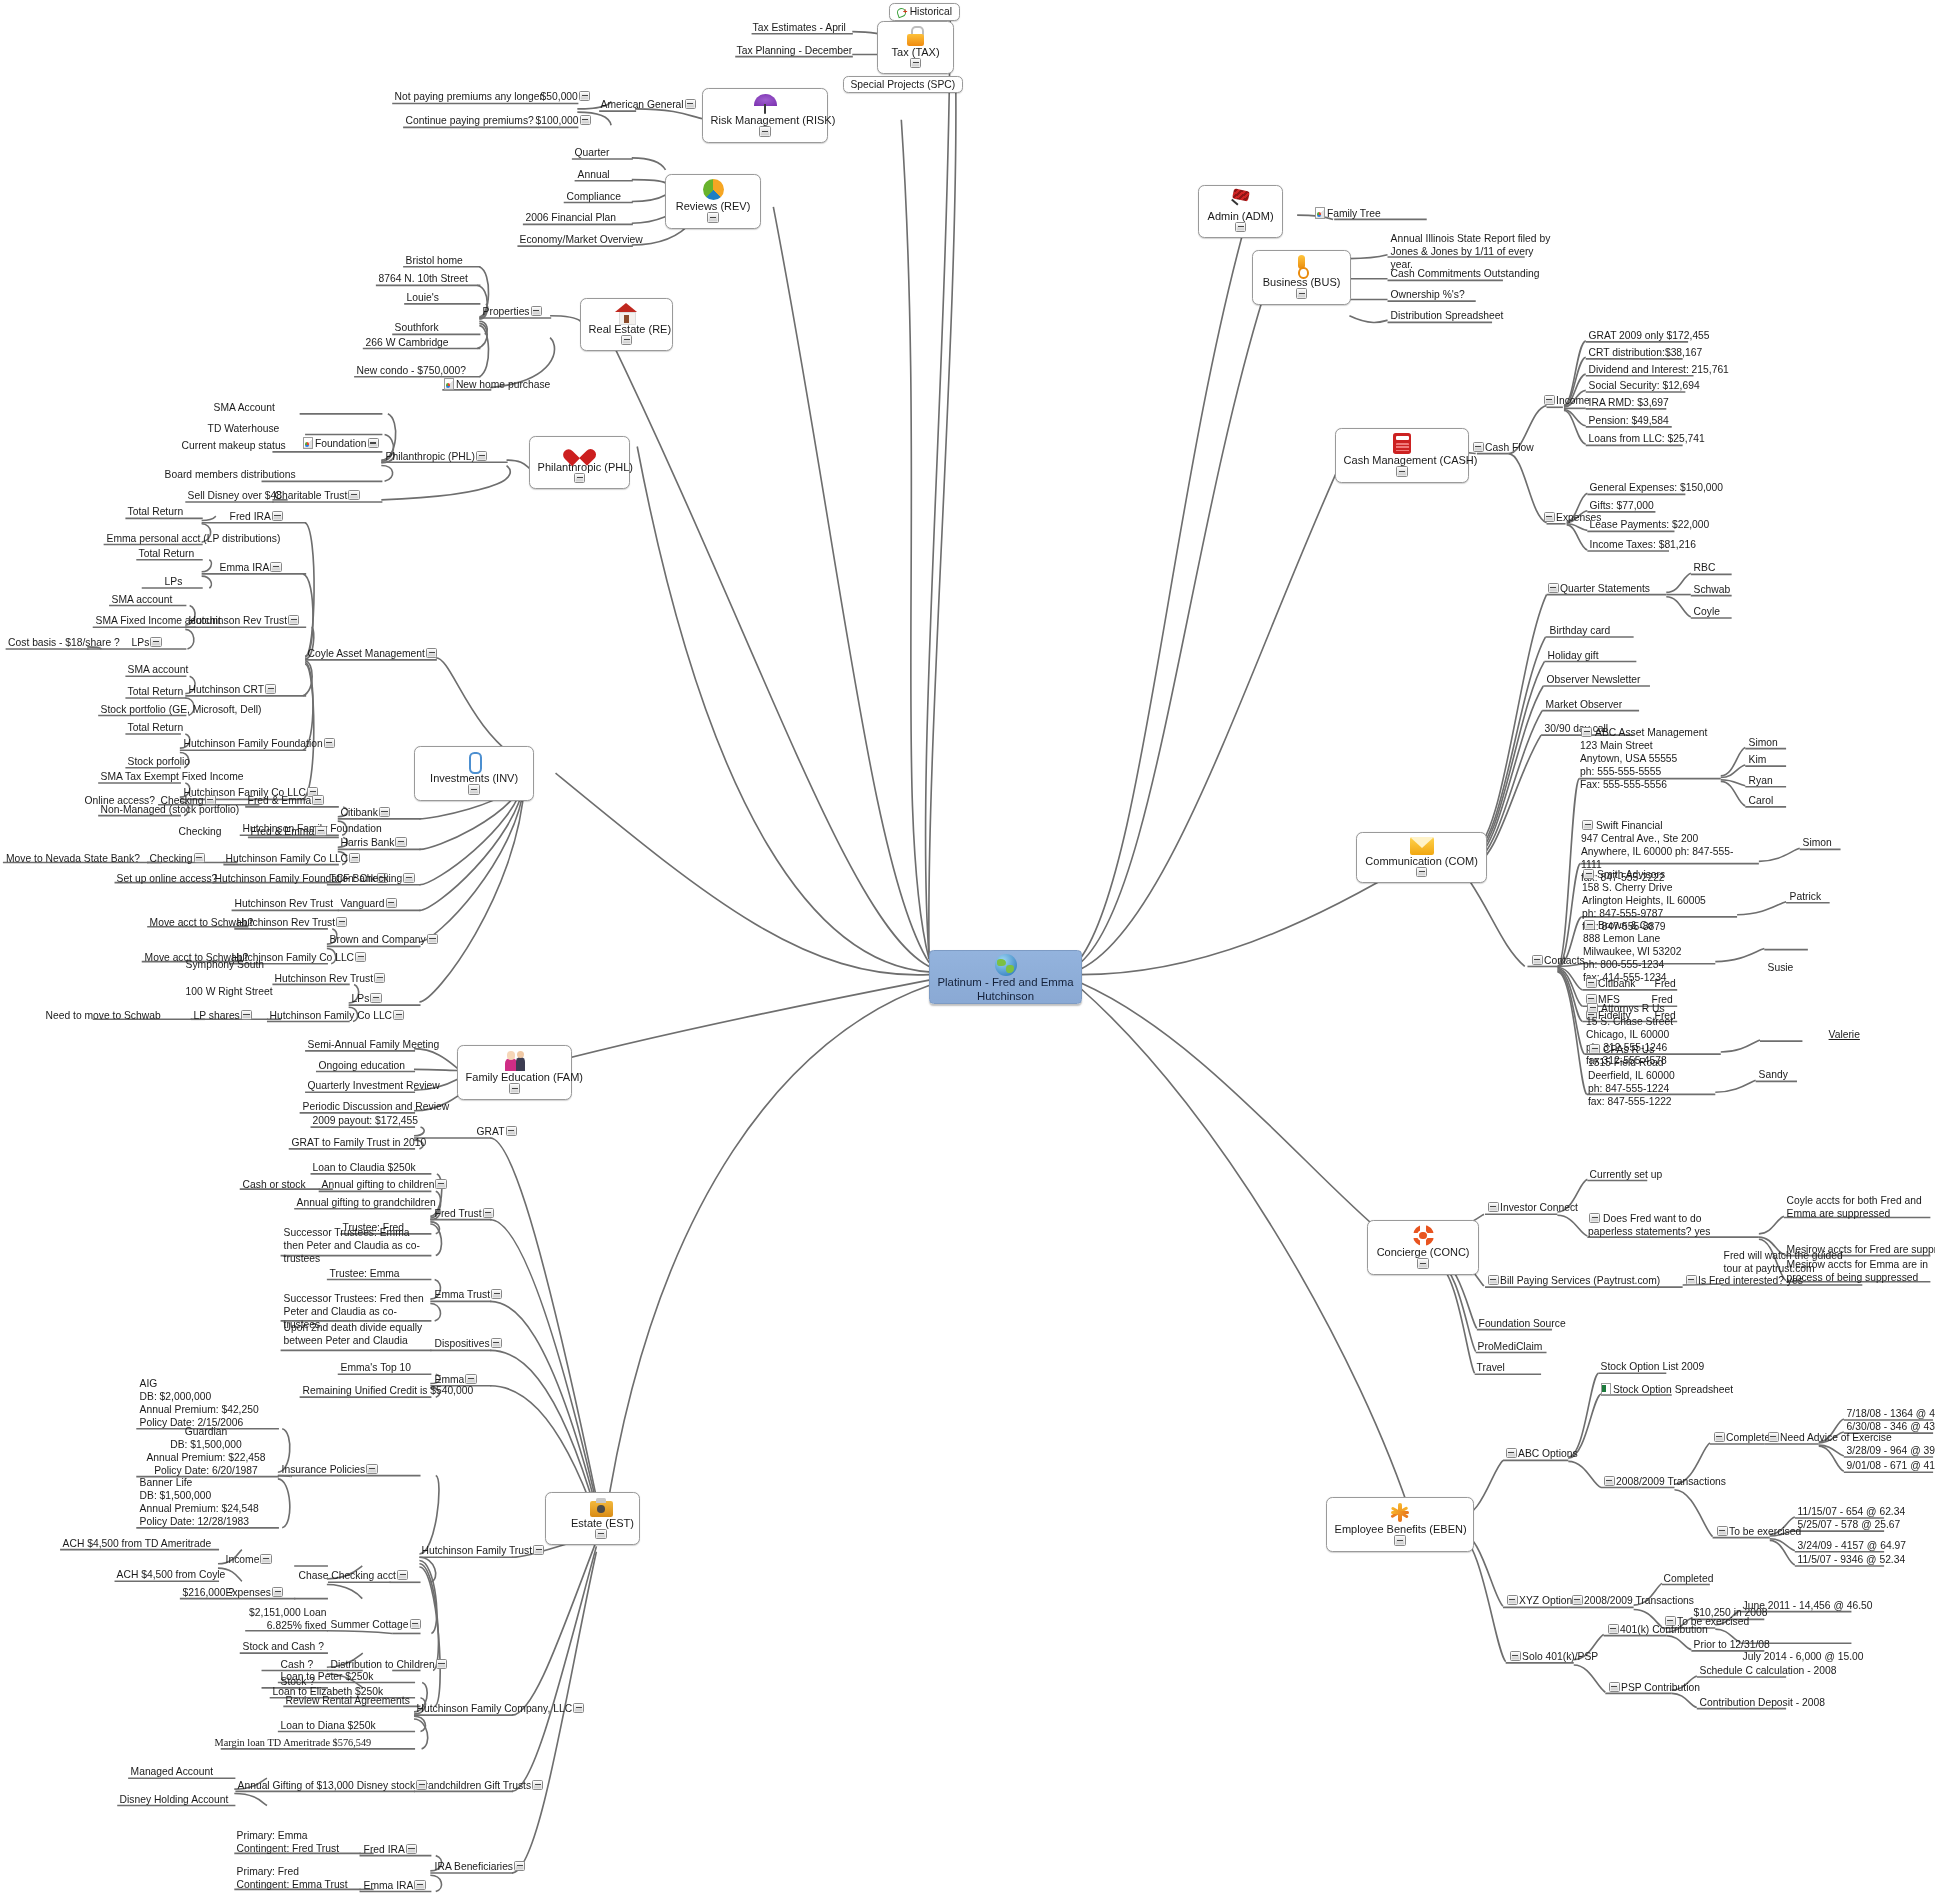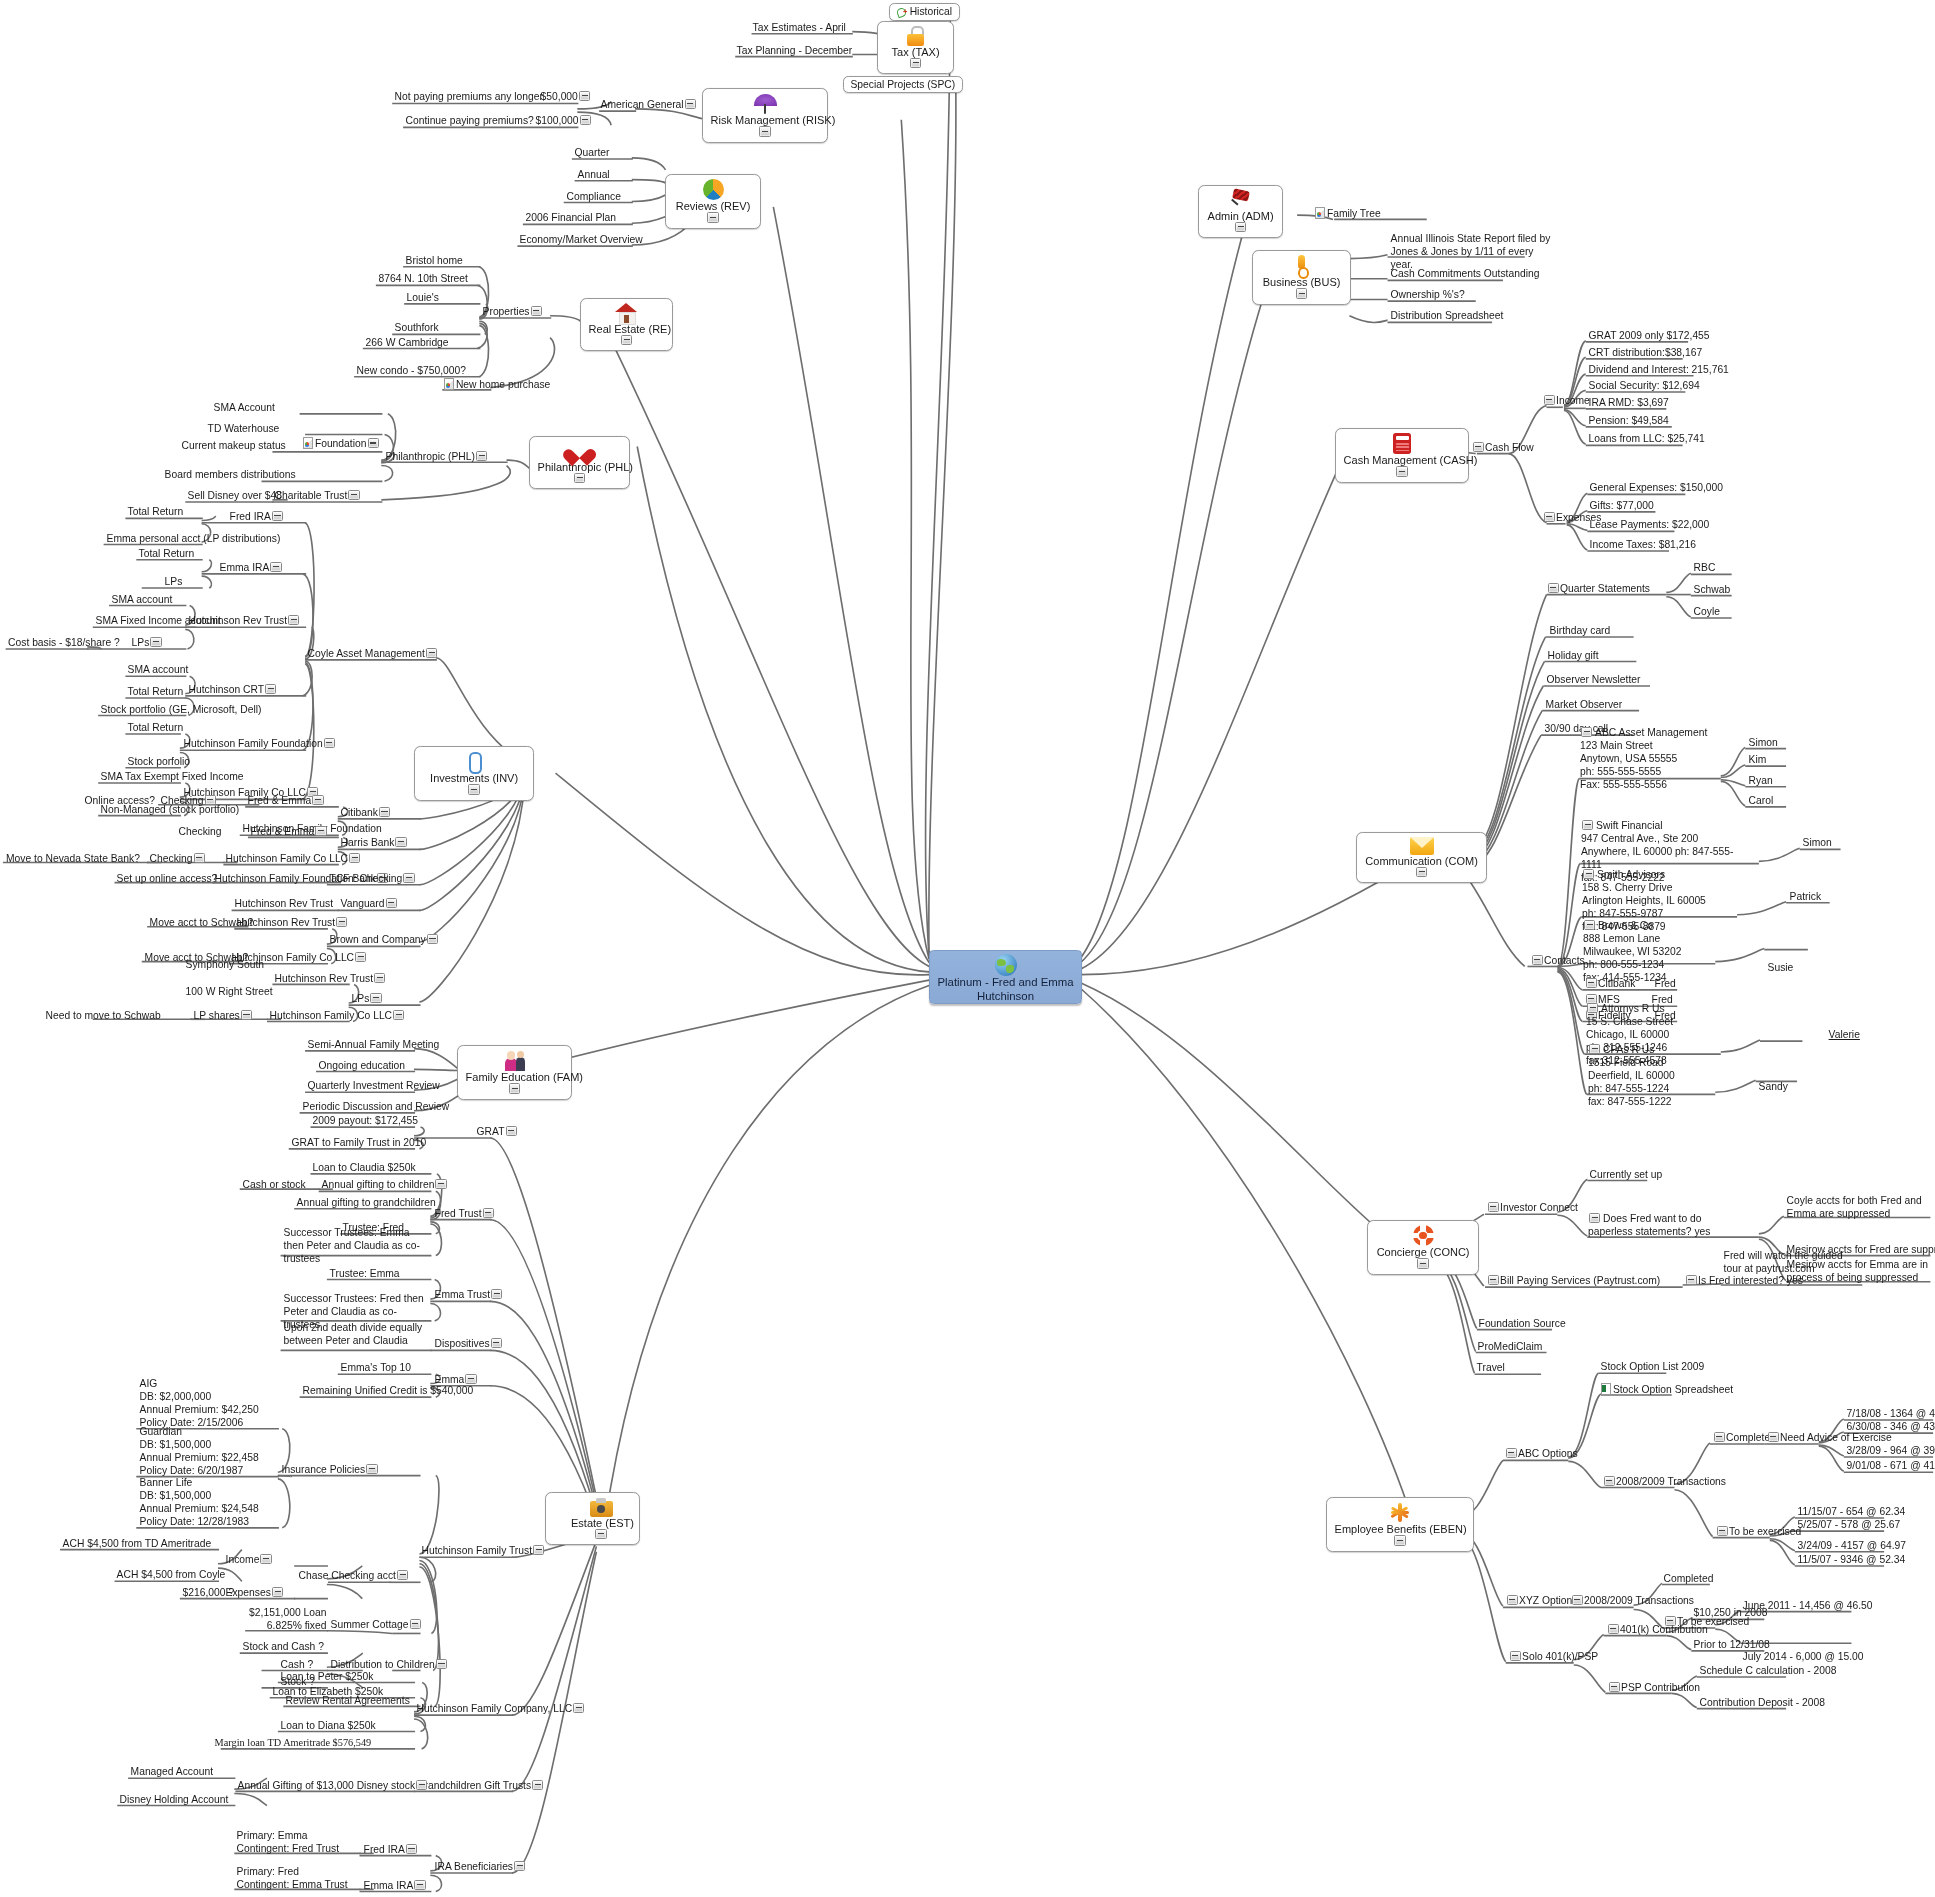--- a/index.html
+++ b/index.html
@@ -995,21 +995,21 @@
     </div>
 <div class="node" style="left:280px;top:1464px;">
       <span class="lbl"><span>Insurance Policies</span><span class="mini"></span></span>
     </div>
 <div class="node multiline" style="left:138px;top:1378px;width:136px;">
       <span class="lbl" style="white-space:pre-line;">AIG
 DB: $2,000,000
 Annual Premium: $42,250
 Policy Date: 2/15/2006</span>
     </div>
-<div class="node multiline" style="left:138px;top:1426px;width:136px;">
+<div class="node multiline" style="left:138px;top:1426px;width:136px;text-align:center;">
       <span class="lbl" style="white-space:pre-line;">Guardian
 DB: $1,500,000
 Annual Premium: $22,458
 Policy Date: 6/20/1987</span>
     </div>
 <div class="node multiline" style="left:138px;top:1477px;width:136px;">
       <span class="lbl" style="white-space:pre-line;">Banner Life
 DB: $1,500,000
 Annual Premium: $24,548
 Policy Date: 12/28/1983</span>
@@ -1297,21 +1297,21 @@
 fax:312-555-4578</span></div>
 <div class="node" style="left:1827px;top:1029px;text-decoration:underline;">
       <span class="lbl">Valerie</span>
     </div>
 
 <div class="node multiline" style="left:1588px;top:1044px;width:131px;"><span class="mini"></span><span class="lbl" style="white-space:pre-line;display:inline;">CPAs R Us
 1515 Field Road
 Deerfield, IL  60000
 ph: 847-555-1224
 fax: 847-555-1222</span></div>
-<div class="node" style="left:1757px;top:1069px;margin-top:12px;">
+<div class="node" style="left:1757px;top:1069px;">
       <span class="lbl">Sandy</span>
     </div>
 
 <div class="topic" style="left:1367px;top:1220px;width:95px;">
   <span class="g-life">
         <i></i>
         <b></b>
         <s></s>
         <u></u>
       </span>

